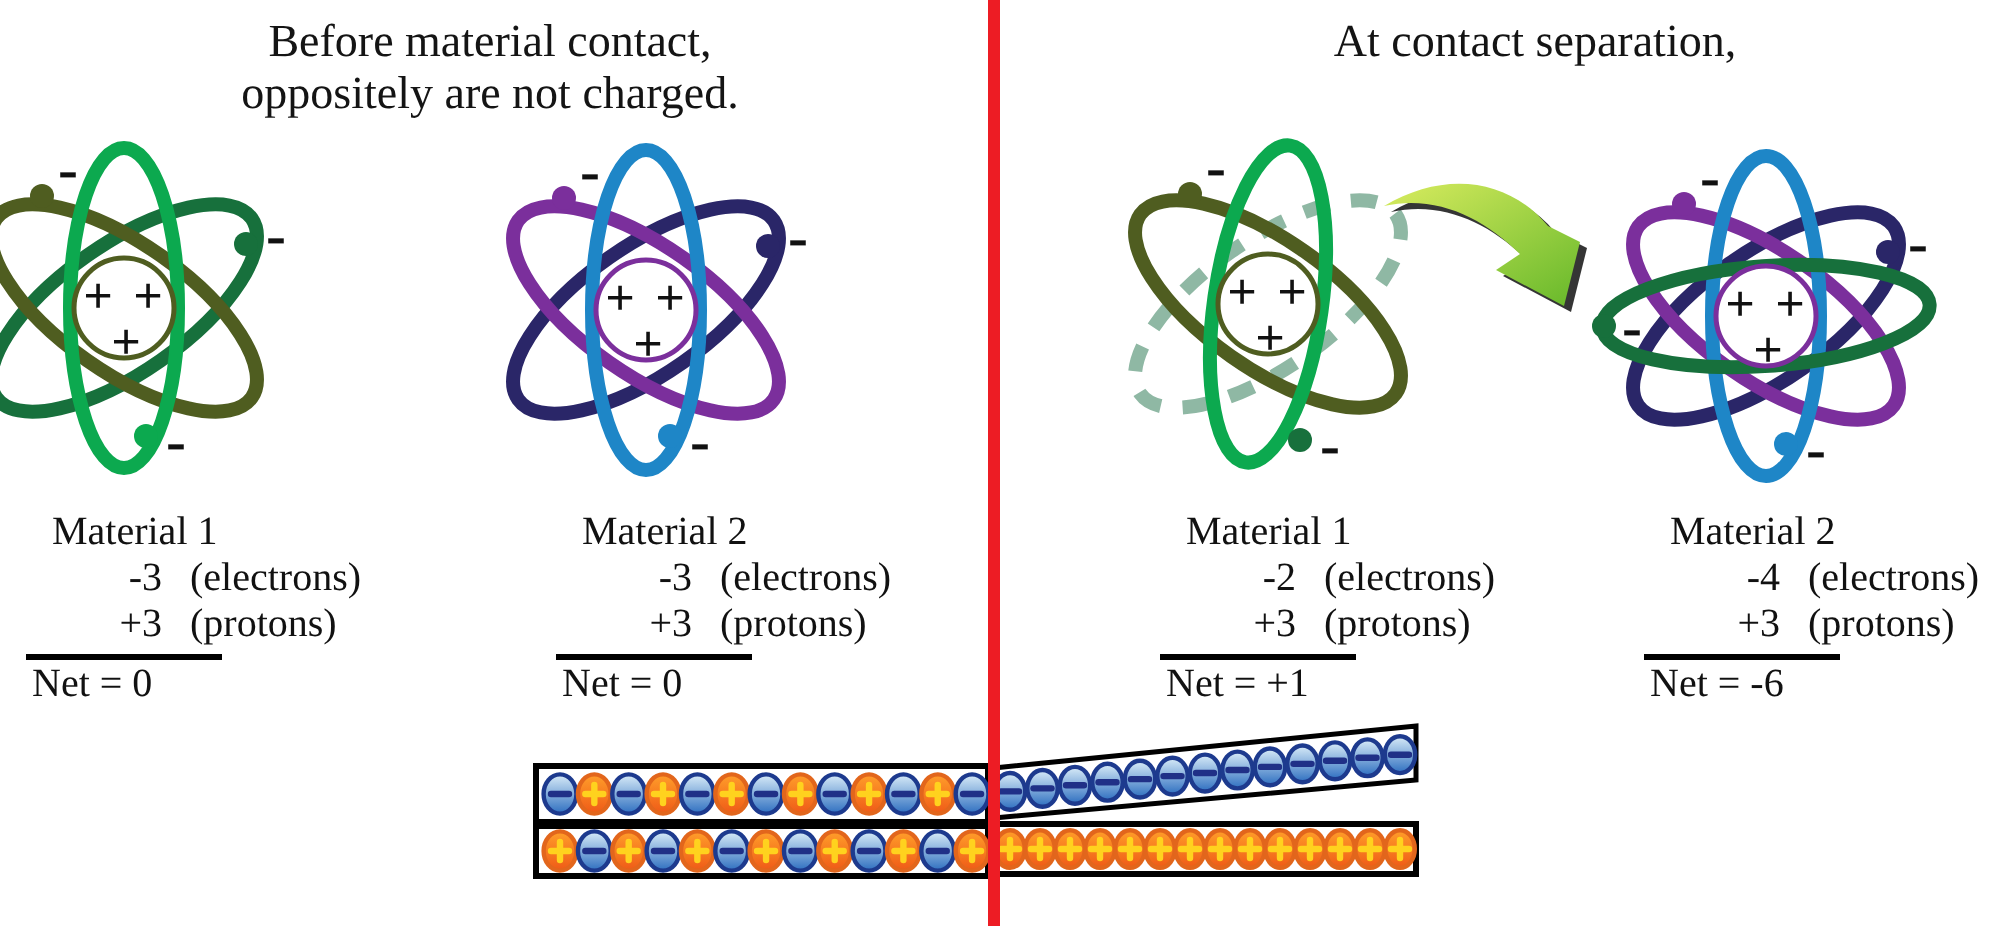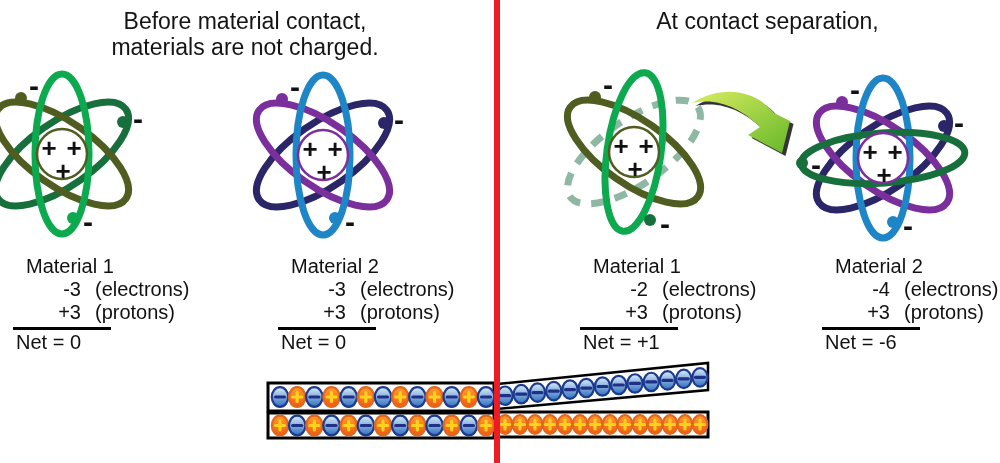--- a/index.html
+++ b/index.html
@@ -1,18 +1,18 @@
 <!DOCTYPE html>
 <html><head>
 <meta charset="utf-8">
 <style>
   html,body { margin:0; padding:0; background:#fff; }
   #canvas {
     position:relative; width:1000px; height:463px; background:#fff;
-    font-family:Liberation Sans, sans-serif; color:#111; overflow:hidden;
+    font-family:Liberation Serif, serif; color:#111; overflow:hidden;
   }
   .title {
     position:absolute; text-align:center; font-size:23px; line-height:26px;
     color:#141414; z-index:4;
   }
   #title-left  { left:45px;  top:8px; width:400px; }
   #title-right { left:550px; top:8px; width:435px; }
   .ledger { position:absolute; font-size:20px; line-height:23px; z-index:4; }
   .ledger .mat-name { margin-left:13px; }
   .ledger .row { display:flex; }
@@ -32,21 +32,21 @@
   #arrow-svg  { left:686px; top:83px;  z-index:3; }
   #strips-svg { left:258px; top:352px; z-index:1; }
 </style>
 </head>
 <body>
 
 <div id="canvas">
 
   <div id="title-left" class="title">
     <div>Before material contact,</div>
-    <div>materials are not charged.</div>
+    <div>oppositely are not charged.</div>
   </div>
 
   <div id="title-right" class="title">
     <div>At contact separation,</div>
   </div>
 
   <div id="ledger-l1" class="ledger">
     <div class="mat-name">Material 1</div>
     <div class="row">
         <span class="num">-3</span>

